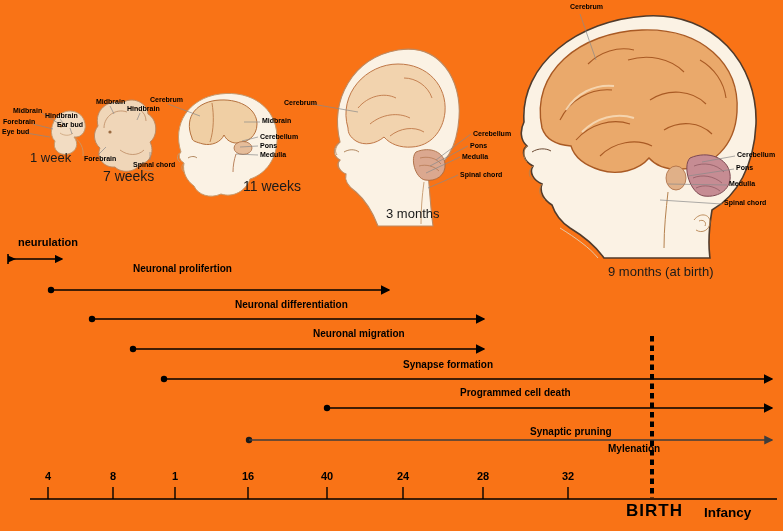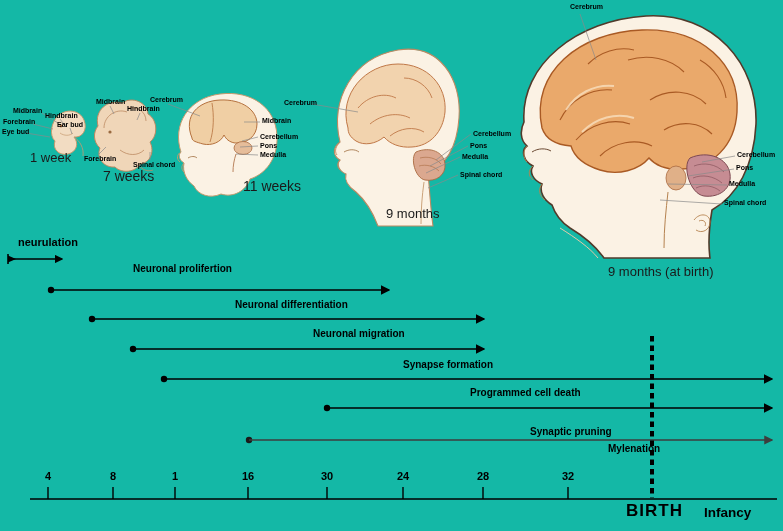--- a/index.html
+++ b/index.html
@@ -1,17 +1,17 @@
 <!DOCTYPE html>
 <html><head>
 <meta charset="utf-8">
 <style>
   html,body{margin:0;padding:0;background:#fff;}
   #figure{
-    position:relative;width:783px;height:531px;background:#14b8a6;overflow:hidden;
+    position:relative;width:783px;height:531px;background:#f97316;overflow:hidden;
     font-family:"Liberation Sans",sans-serif;color:#000;
   }
   #artwork{position:absolute;left:0;top:0;width:783px;height:531px;}
   .anat{position:absolute;font:bold 7px "Liberation Sans",sans-serif;white-space:nowrap;color:#000;}
   .cap{position:absolute;font:13px "Liberation Sans",sans-serif;white-space:nowrap;color:#1a1a1a;}
   .cap.big{font-size:14px;}
   .proc{position:absolute;font:bold 10px "Liberation Sans",sans-serif;white-space:nowrap;color:#000;margin-left:20px;}
   .neuro{position:absolute;font:bold 11px "Liberation Sans",sans-serif;white-space:nowrap;color:#000;}
   .tick-num{position:absolute;font:bold 11px "Liberation Sans",sans-serif;transform:translateX(-50%);color:#000;}
   .axis-label{position:absolute;font:bold 13.5px "Liberation Sans",sans-serif;white-space:nowrap;color:#000;}
@@ -191,43 +191,43 @@
   <span class="anat" style="left:260px;top:133px">Cerebellum</span>
   <span class="anat" style="left:260px;top:142px">Pons</span>
   <span class="anat" style="left:260px;top:151px">Medulla</span>
   <span class="cap big" style="left:243px;top:178px">11 weeks</span>
 
   <span class="anat" style="left:284px;top:99px">Cerebrum</span>
   <span class="anat" style="left:473px;top:130px">Cerebellum</span>
   <span class="anat" style="left:470px;top:142px">Pons</span>
   <span class="anat" style="left:462px;top:153px">Medulla</span>
   <span class="anat" style="left:460px;top:171px">Spinal chord</span>
-  <span class="cap" style="left:386px;top:206px">9 months</span>
+  <span class="cap" style="left:386px;top:206px">3 months</span>
 
   <span class="anat" style="left:570px;top:3px">Cerebrum</span>
   <span class="anat" style="left:737px;top:151px">Cerebellum</span>
   <span class="anat" style="left:736px;top:164px">Pons</span>
   <span class="anat" style="left:729px;top:180px">Medulla</span>
   <span class="anat" style="left:724px;top:199px">Spinal chord</span>
   <span class="cap" style="left:608px;top:264px">9 months (at birth)</span>
 
   <span class="neuro" style="left:18px;top:236px">neurulation</span>
   <span class="proc" style="left:113px;top:263px">Neuronal prolifertion</span>
   <span class="proc" style="left:215px;top:299px">Neuronal differentiation</span>
   <span class="proc" style="left:293px;top:328px">Neuronal migration</span>
   <span class="proc" style="left:383px;top:359px">Synapse formation</span>
-  <span class="proc" style="left:450px;top:387px">Programmed cell death</span>
+  <span class="proc" style="left:440px;top:387px">Programmed cell death</span>
   <span class="proc" style="left:510px;top:426px">Synaptic pruning</span>
   <span class="proc" style="left:588px;top:443px">Mylenation</span>
 
   <span class="tick-num" style="left:48px;top:470px">4</span>
   <span class="tick-num" style="left:113px;top:470px">8</span>
   <span class="tick-num" style="left:175px;top:470px">1</span>
   <span class="tick-num" style="left:248px;top:470px">16</span>
-  <span class="tick-num" style="left:327px;top:470px">30</span>
+  <span class="tick-num" style="left:327px;top:470px">40</span>
   <span class="tick-num" style="left:403px;top:470px">24</span>
   <span class="tick-num" style="left:483px;top:470px">28</span>
   <span class="tick-num" style="left:568px;top:470px">32</span>
 
   <span class="birth" style="left:626px;top:501px">BIRTH</span>
   <span class="infancy" style="left:704px;top:505px">Infancy</span>
 
 </div>
 
 </body></html>

